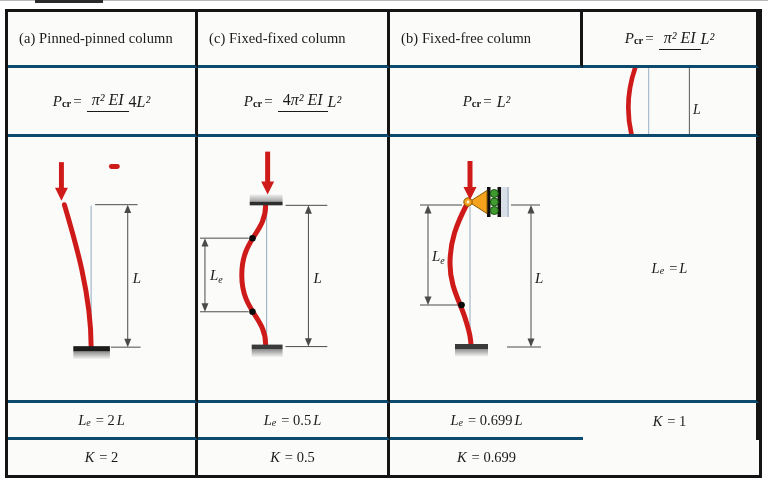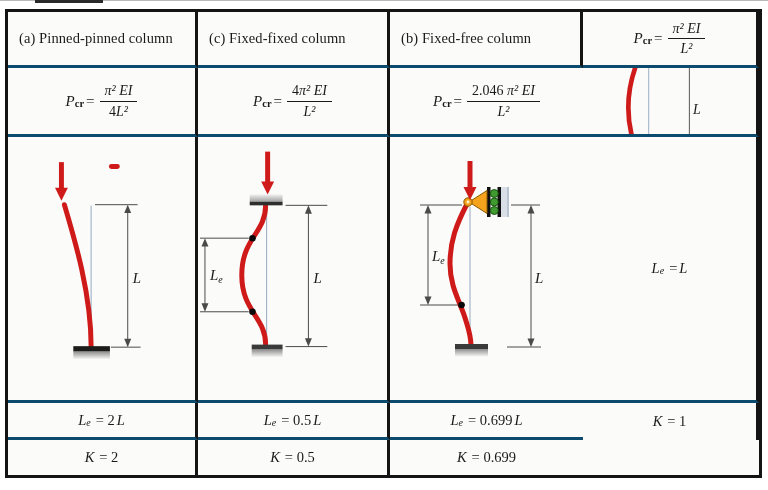--- a/index.html
+++ b/index.html
@@ -12,21 +12,21 @@
       grid-template-columns:190px 192px 193px 1fr;
       grid-template-rows:56px 69px 266px 37px auto;background:#fbfbf9;}
   .cell{box-sizing:border-box;display:flex;align-items:center;justify-content:center;overflow:hidden;}
   .cell.rb{border-right:3px solid #141414;}
   .cell.bb{border-bottom:3px solid #0c4a6e;}
   .hdr{justify-content:flex-start;padding-left:11px;font-size:14.5px;letter-spacing:0.1px;}
   .formula{font-size:15px;}
   .it{font-style:italic;}
   .formula sub{font-size:10.5px;font-style:normal;position:relative;top:2px;letter-spacing:0;font-weight:bold;}
   .eq{margin:0 5px 0 2px;}
-  .frac{display:inline-flex;flex-direction:column;align-items:center;vertical-align:middle;font-size:14px;line-height:1.25;}
+  .frac{display:inline-flex;flex-direction:row;align-items:center;vertical-align:middle;font-size:16px;line-height:1.25;}
   .frac .num{border-bottom:1.4px solid #1a1a1a;padding:0 5px 1px;white-space:pre;}
   .frac .den{padding-top:1px;white-space:pre;}
   .valrow{font-size:14.5px;}
   .valrow sub{font-size:10px;position:relative;top:2px;}
   .mid{margin-left:5px;white-space:pre;}
   .tail{margin-left:2px;}
   svg{display:block;}
   .dim{stroke:#4a4a4a;stroke-width:1;}
   .dimfill{fill:#4a4a4a;stroke:none;}
   .axis{stroke:#93a9c0;stroke-width:1;}
@@ -78,21 +78,20 @@
       <span class="frac">
         <span class="num"><span>4</span><span class="it">π² EI</span></span>
         <span class="den"><span></span><span class="it">L²</span></span>
       </span>
     </div>
     <div class="cell formula bb">
       <span class="it">P</span>
         <sub>cr</sub>
         <span class="eq">=</span>
       <span class="frac">
-        <span class="num"><span>2.046 </span><span class="it">π² EI</span></span>
         <span class="den"><span></span><span class="it">L²</span></span>
       </span>
     </div>
 
     <div class="cell rb bb">
       <svg width="187" height="263" viewBox="0 0 187 263">
         <defs>
             <linearGradient id="ga" x1="0" y1="0" x2="0" y2="1">
               <stop offset="0" stop-color="#8f8f8f"></stop>
               <stop offset="1" stop-color="#fcfcfa"></stop>

